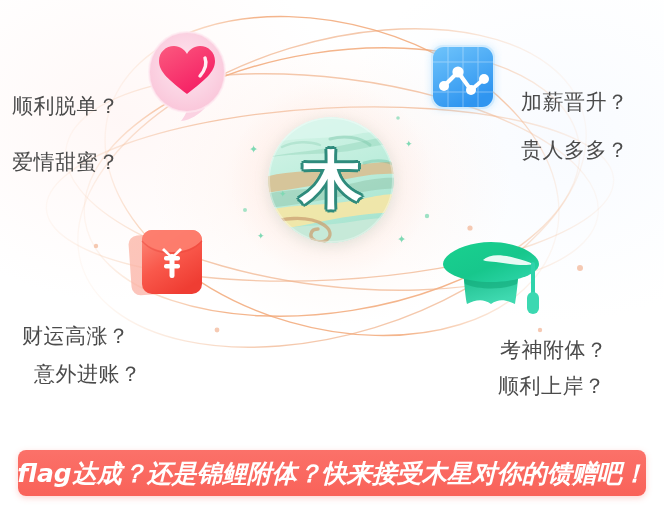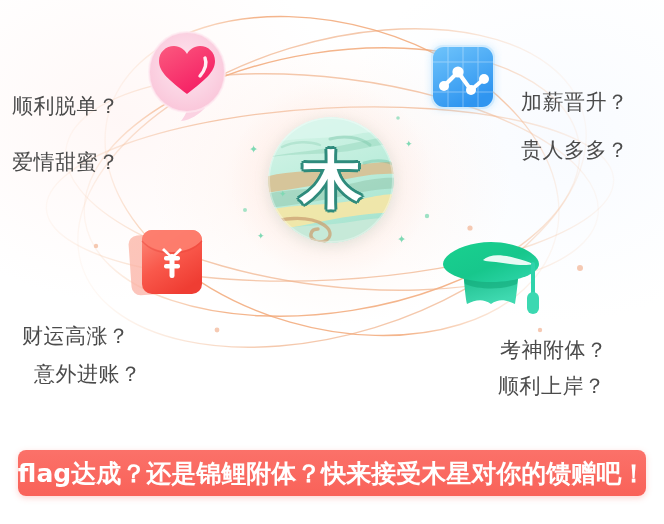--- a/index.html
+++ b/index.html
@@ -76,20 +76,21 @@
   #lbl-exam-1{left:500px;top:336px;}
   #lbl-exam-2{left:472px;top:372px;margin-left:26px;}
 
   
   .banner{
     position:absolute;left:18px;top:450px;width:628px;height:46px;
     background:linear-gradient(180deg,#fb7169 0%,#f96259 100%);
     border-radius:8px;
     display:flex;align-items:center;justify-content:center;
     box-shadow:0 2px 6px rgba(249,100,90,.28);
+    font-style:italic;
   }
   .banner-text{
     color:#ffffff;
     font-size:25px;
     font-weight:bold;
     font-family:"DejaVu Sans","Liberation Sans",sans-serif;
     white-space:nowrap;
     letter-spacing:0px;
   }
 </style>

